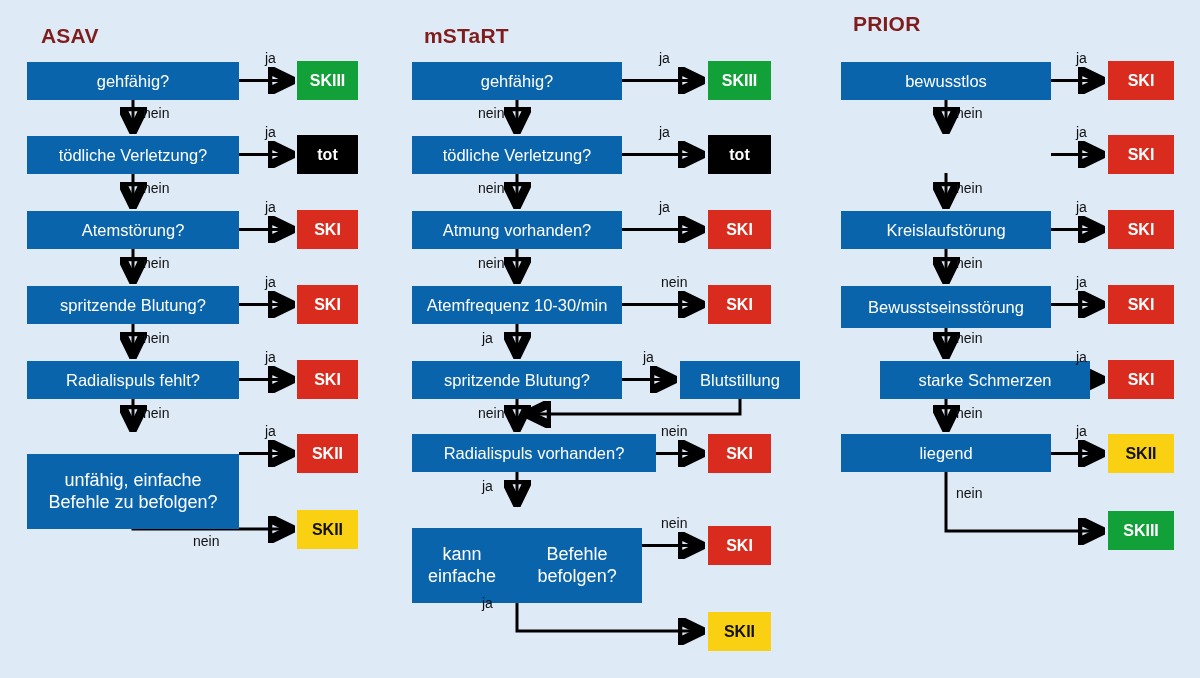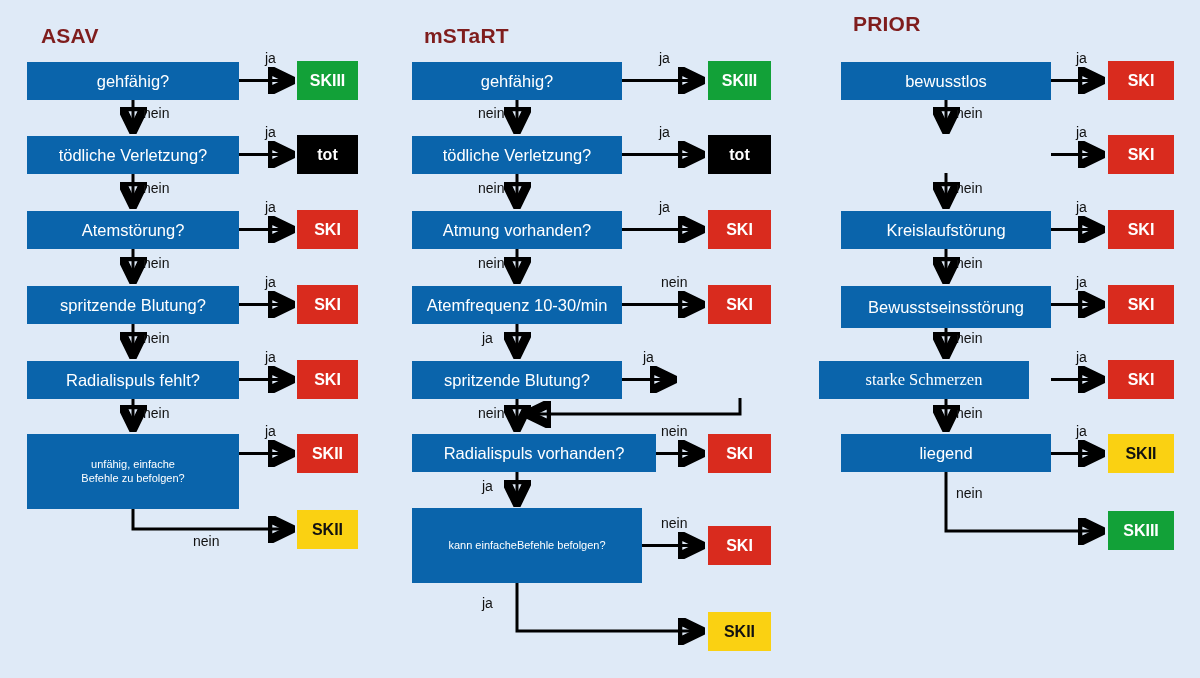--- a/index.html
+++ b/index.html
@@ -28,21 +28,21 @@
     position:absolute;
     display:flex;align-items:center;justify-content:center;
     text-align:center;
     box-sizing:border-box;
     line-height:1.22;
   }
   .q{                      
     background:#0a64ab;color:#ffffff;
     font-size:16.5px;font-weight:400;
   }
-  .q.two-line{font-size:11px;}
+  .q.two-line{font-size:18px;margin-top:20px;}
   .out{                    
     font-size:16px;font-weight:bold;
   }
   .out.ski   {background:#d92b1e;color:#ffffff;}
   .out.skii  {background:#fad112;color:#111111;}
   .out.skiii {background:#12a138;color:#ffffff;}
   .out.tot   {background:#000000;color:#ffffff;}
 
   
   .elabel{
@@ -151,20 +151,21 @@
   <div class="node q" style="left:412px;top:62px;width:210px;height:38px;">gehfähig?</div>
   <div class="node q" style="left:412px;top:136px;width:210px;height:38px;">tödliche Verletzung?</div>
   <div class="node q" style="left:412px;top:211px;width:210px;height:38px;">Atmung vorhanden?</div>
   <div class="node q" style="left:412px;top:286px;width:210px;height:38px;">Atemfrequenz 10-30/min</div>
   <div class="node q" style="left:412px;top:361px;width:210px;height:38px;">spritzende Blutung?</div>
   <div class="node q" style="left:412px;top:434px;width:244px;height:38px;">Radialispuls vorhanden?</div>
   <div class="node q two-line" style="left:412px;top:508px;width:230px;height:75px;justify-content:center;">
     <span>kann einfache</span>
     <span>Befehle befolgen?</span>
   </div>
+  <div class="node q" style="left:680px;top:361px;width:120px;height:38px;">Blutstillung</div>
 
   <div class="node out skiii" style="left:708px;top:61px;width:63px;height:39px;">SKIII</div>
   <div class="node out tot" style="left:708px;top:135px;width:63px;height:39px;">tot</div>
   <div class="node out ski" style="left:708px;top:210px;width:63px;height:39px;">SKI</div>
   <div class="node out ski" style="left:708px;top:285px;width:63px;height:39px;">SKI</div>
   <div class="node out ski" style="left:708px;top:434px;width:63px;height:39px;">SKI</div>
   <div class="node out ski" style="left:708px;top:526px;width:63px;height:39px;">SKI</div>
   <div class="node out skii" style="left:708px;top:612px;width:63px;height:39px;">SKII</div>
 
   <div class="elabel" style="left:659px;top:50px;">ja</div>
@@ -178,21 +179,21 @@
   <div class="elabel" style="left:478px;top:180px;">nein</div>
   <div class="elabel" style="left:478px;top:255px;">nein</div>
   <div class="elabel" style="left:482px;top:330px;">ja</div>
   <div class="elabel" style="left:478px;top:405px;">nein</div>
   <div class="elabel" style="left:482px;top:478px;">ja</div>
   <div class="elabel" style="left:482px;top:595px;">ja</div>
 
   <div class="node q" style="left:841px;top:62px;width:210px;height:38px;">bewusstlos</div>
   <div class="node q" style="left:841px;top:211px;width:210px;height:38px;">Kreislaufstörung</div>
   <div class="node q" style="left:841px;top:286px;width:210px;height:42px;">Bewusstseinsstörung</div>
-  <div class="node q" style="left:819px;top:361px;width:210px;height:38px;font-family:Liberation Serif, serif;">starke Schmerzen</div>
+  <div class="node q" style="left:880px;top:361px;width:210px;height:38px;">starke Schmerzen</div>
   <div class="node q" style="left:841px;top:434px;width:210px;height:38px;">liegend</div>
 
   <div class="node out ski" style="left:1108px;top:61px;width:66px;height:39px;">SKI</div>
   <div class="node out ski" style="left:1108px;top:135px;width:66px;height:39px;">SKI</div>
   <div class="node out ski" style="left:1108px;top:210px;width:66px;height:39px;">SKI</div>
   <div class="node out ski" style="left:1108px;top:285px;width:66px;height:39px;">SKI</div>
   <div class="node out ski" style="left:1108px;top:360px;width:66px;height:39px;">SKI</div>
   <div class="node out skii" style="left:1108px;top:434px;width:66px;height:39px;">SKII</div>
   <div class="node out skiii" style="left:1108px;top:511px;width:66px;height:39px;">SKIII</div>
 

